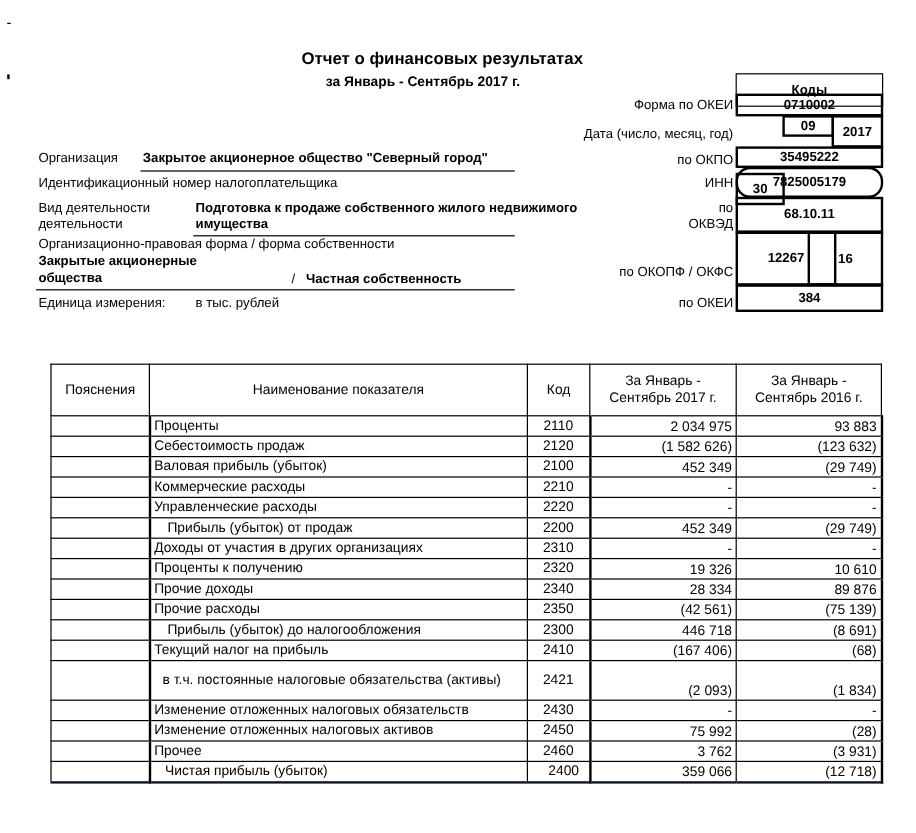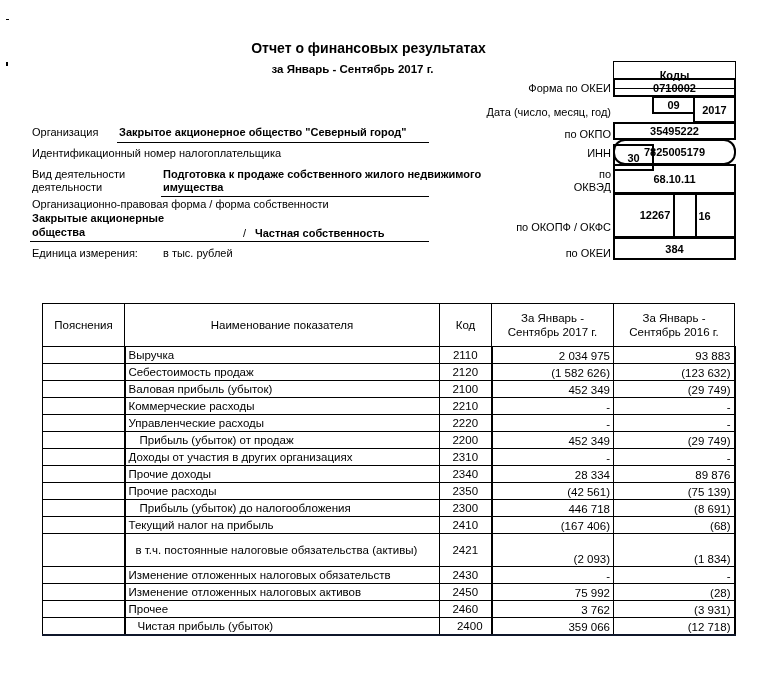--- a/index.html
+++ b/index.html
@@ -95,21 +95,21 @@
       <th>Пояснения</th>
       <th>Наименование показателя</th>
       <th>Код</th>
       <th><span>За Январь -</span><br><span>Сентябрь 2017 г.</span></th>
       <th><span>За Январь -</span><br><span>Сентябрь 2016 г.</span></th>
     </tr>
   </thead>
   <tbody id="rows">
       <tr>
         <td class="notes pc"></td>
-        <td class="name">Выручка</td>
+        <td class="name">Проценты</td>
         <td class="code">2110</td>
         <td class="num">2 034 975</td>
         <td class="num last">93 883</td>
       </tr>
       <tr>
         <td class="notes pc"></td>
         <td class="name">Себестоимость продаж</td>
         <td class="code">2120</td>
         <td class="num">(1 582 626)</td>
         <td class="num last">(123 632)</td>
@@ -144,20 +144,27 @@
       </tr>
       <tr>
         <td class="notes pc"></td>
         <td class="name">Доходы от участия в других организациях</td>
         <td class="code">2310</td>
         <td class="num">-</td>
         <td class="num last">-</td>
       </tr>
       <tr>
         <td class="notes pc"></td>
+        <td class="name">Проценты к получению</td>
+        <td class="code">2320</td>
+        <td class="num">19 326</td>
+        <td class="num last">10 610</td>
+      </tr>
+      <tr>
+        <td class="notes pc"></td>
         <td class="name">Прочие доходы</td>
         <td class="code">2340</td>
         <td class="num">28 334</td>
         <td class="num last">89 876</td>
       </tr>
       <tr>
         <td class="notes pc"></td>
         <td class="name">Прочие расходы</td>
         <td class="code">2350</td>
         <td class="num">(42 561)</td>

